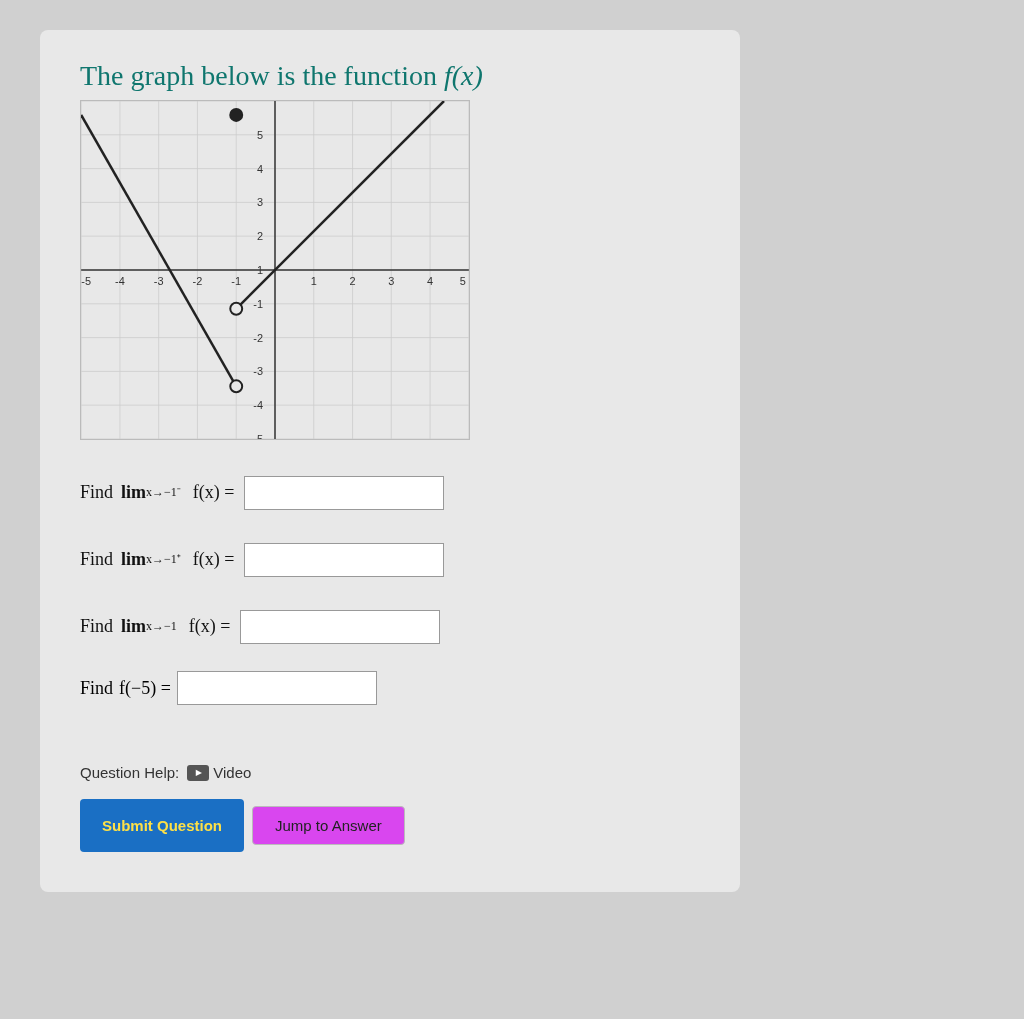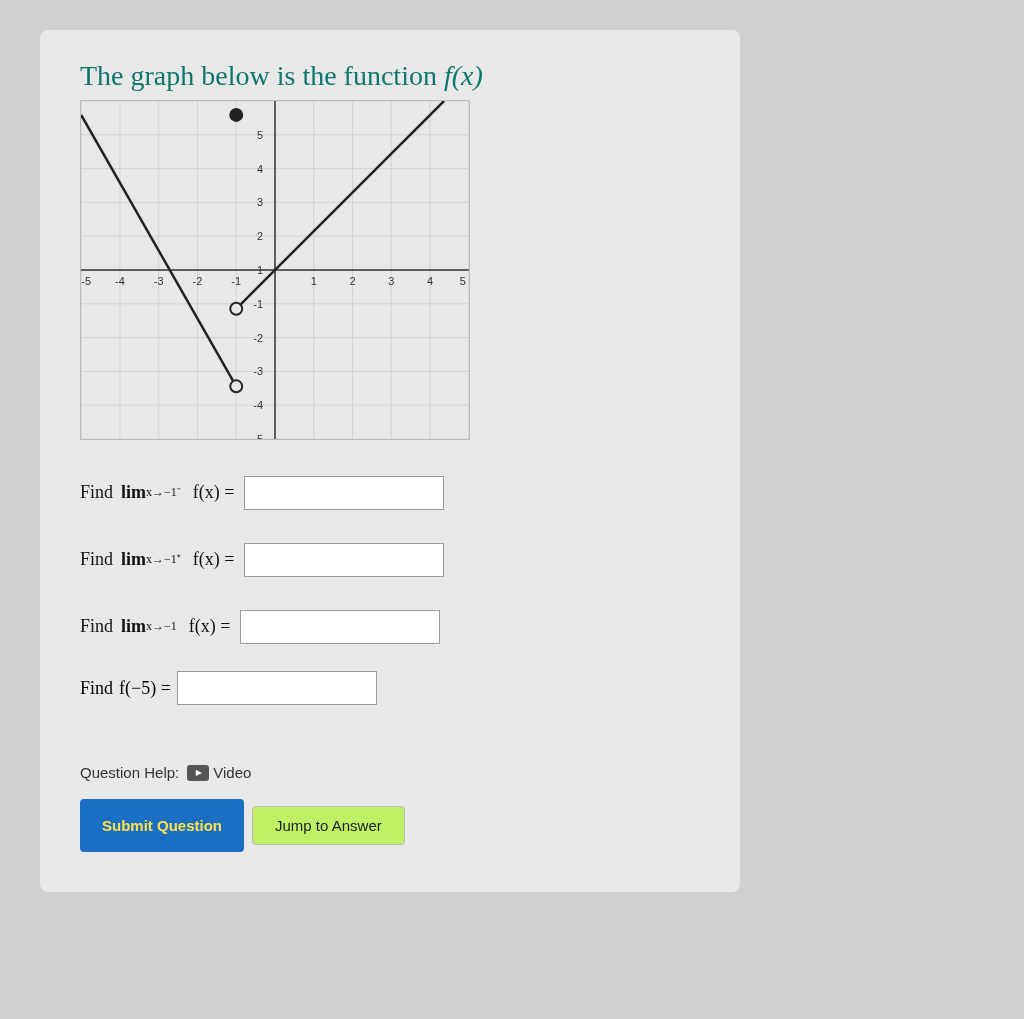--- a/index.html
+++ b/index.html
@@ -139,21 +139,21 @@
       color: #fde047;
       border: none;
       padding: 18px 22px;
       font-size: 15px;
       font-family: Arial, sans-serif;
       border-radius: 4px;
       cursor: pointer;
       font-weight: 600;
     }
     .jump-btn {
-      background: #bef264;
+      background: #d946ef;
       color: #222;
       border: 1px solid #bbb;
       padding: 10px 22px;
       font-size: 15px;
       font-family: Arial, sans-serif;
       border-radius: 4px;
       cursor: pointer;
     }
   </style>
 </head>

